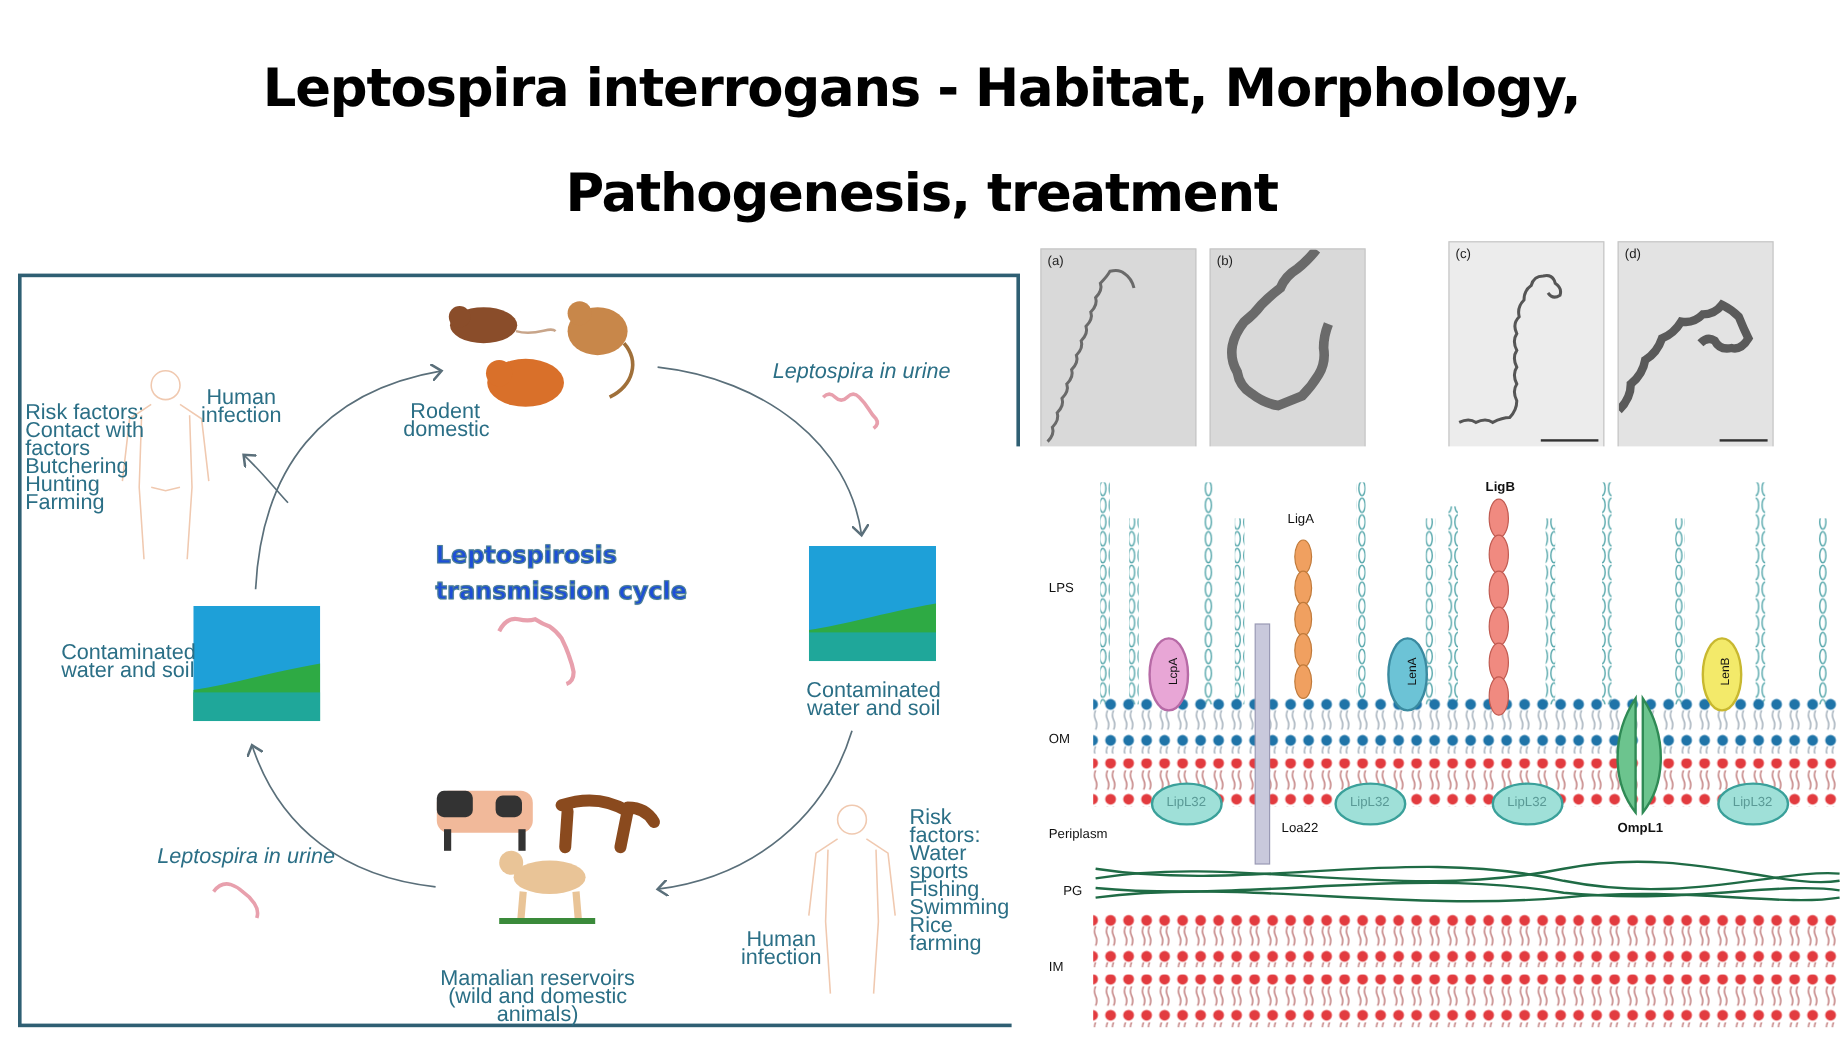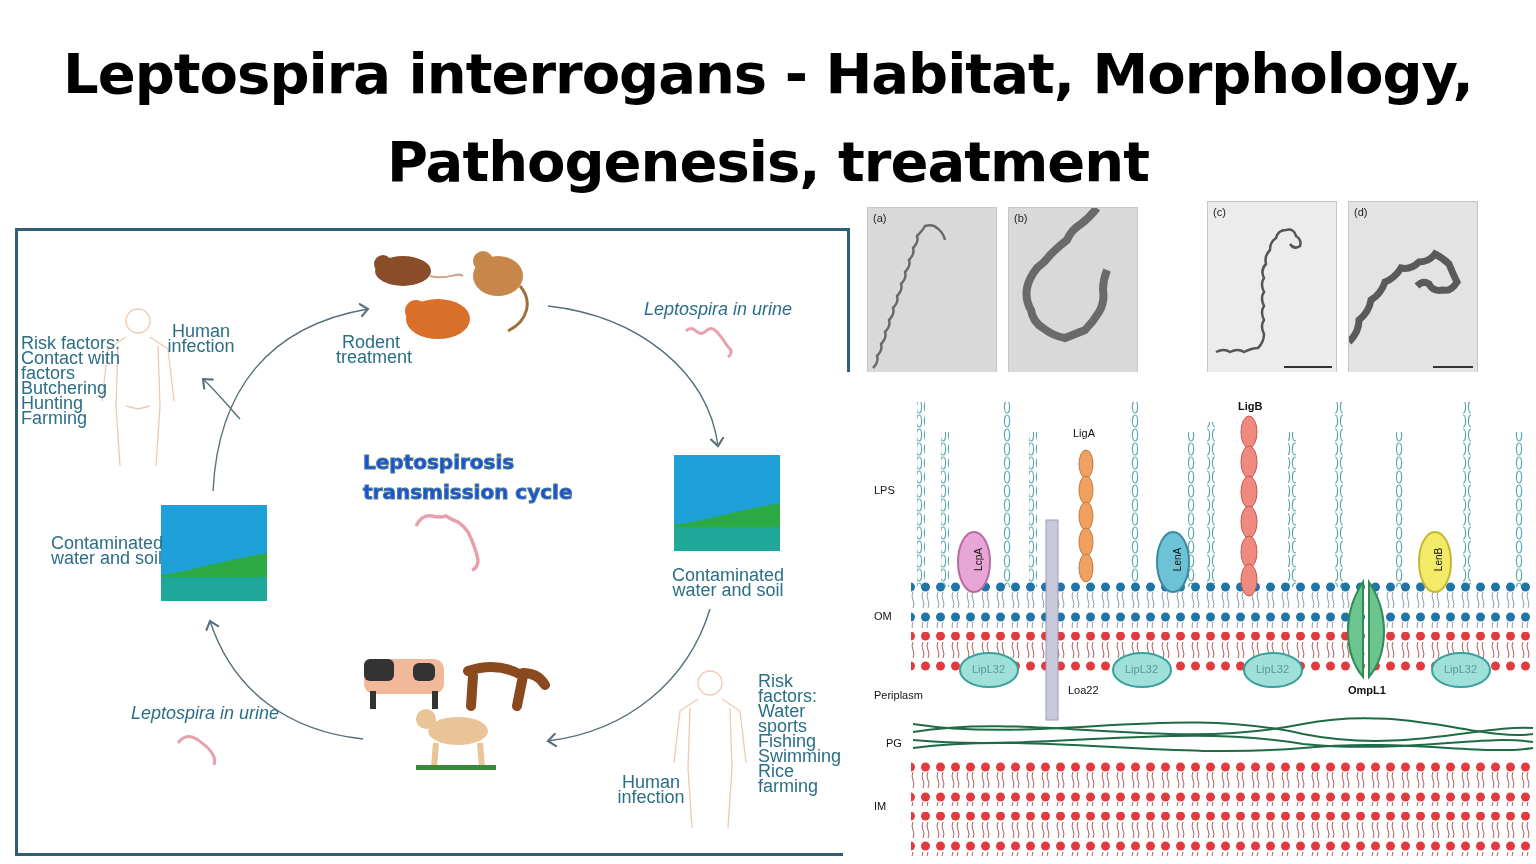--- a/index.html
+++ b/index.html
@@ -1,17 +1,17 @@
 <!DOCTYPE html>
 <html><head>
 <meta charset="utf-8">
 <style>
   html, body { margin:0; padding:0; background:#ffffff; }
   body { width:1536px; height:864px; position:relative; overflow:hidden; font-family:"Liberation Sans", sans-serif; }
-  .title { position:absolute; left:0; width:1536px; text-align:center; font-family:"DejaVu Sans", sans-serif; font-weight:bold; font-size:56px; color:#000; letter-spacing:-1px; line-height:64px; }
+  .title { position:absolute; left:0; width:1536px; text-align:center; font-family:"DejaVu Sans", sans-serif; font-weight:bold; font-size:44px; color:#000; letter-spacing:-1px; line-height:64px; }
   .t1 { top:42px; }
   .t2 { top:130px; }
   .cycle-frame { position:absolute; left:15px; top:228px; width:835px; height:628px; border:3px solid #2f5f73; box-sizing:border-box; background:#fff; }
   .lbl { position:absolute; color:#2b6f86; font-size:18px; line-height:15px; }
   .lbl.center { text-align:center; }
   .lbl.it { font-style:italic; }
   .cycle-title { position:absolute; left:345px; top:216px; width:210px; text-align:left; font-family:"DejaVu Sans", sans-serif; font-weight:bold; font-size:20px; line-height:30px; color:#1d4ed8; -webkit-text-stroke:1px #4b7f95; text-shadow:0 0 1px #4b7f95; }
   .scene { position:absolute; width:106px; height:96px; overflow:hidden; }
   .micro { position:absolute; background:#d9d9d9; border:1px solid #c6c6c6; overflow:hidden; }
   .micro .cap { position:absolute; left:5px; top:4px; font-size:11px; color:#222; }
@@ -97,35 +97,39 @@
     </svg>
   </div>
 
   <div class="cycle-title">
     <div>Leptospirosis</div>
     <div>transmission cycle</div>
   </div>
 
   <div class="lbl center" style="left:318px; top:104px; width:70px;">
     <div>Rodent</div>
-    <div>treatment</div>
+    <div>domestic</div>
   </div>
 
   <div class="lbl it" style="left:626px; top:71px;">Leptospira in urine</div>
   <div class="lbl it" style="left:113px; top:475px;">Leptospira in urine</div>
 
   <div class="lbl center" style="left:650px; top:337px; width:120px;">
     <div>Contaminated</div>
     <div>water and soil</div>
   </div>
   <div class="lbl" style="left:33px; top:305px;">
     <div>Contaminated</div>
     <div>water and soil</div>
   </div>
 
+  <div class="lbl center" style="left:320px; top:577px; width:220px;">
+    <div>Mamalian reservoirs</div>
+    <div>(wild and domestic animals)</div>
+  </div>
 
   <div class="lbl center" style="left:148px; top:93px; width:70px;">
     <div>Human</div>
     <div>infection</div>
   </div>
   <div class="lbl center" style="left:598px; top:544px; width:70px;">
     <div>Human</div>
     <div>infection</div>
   </div>
 

